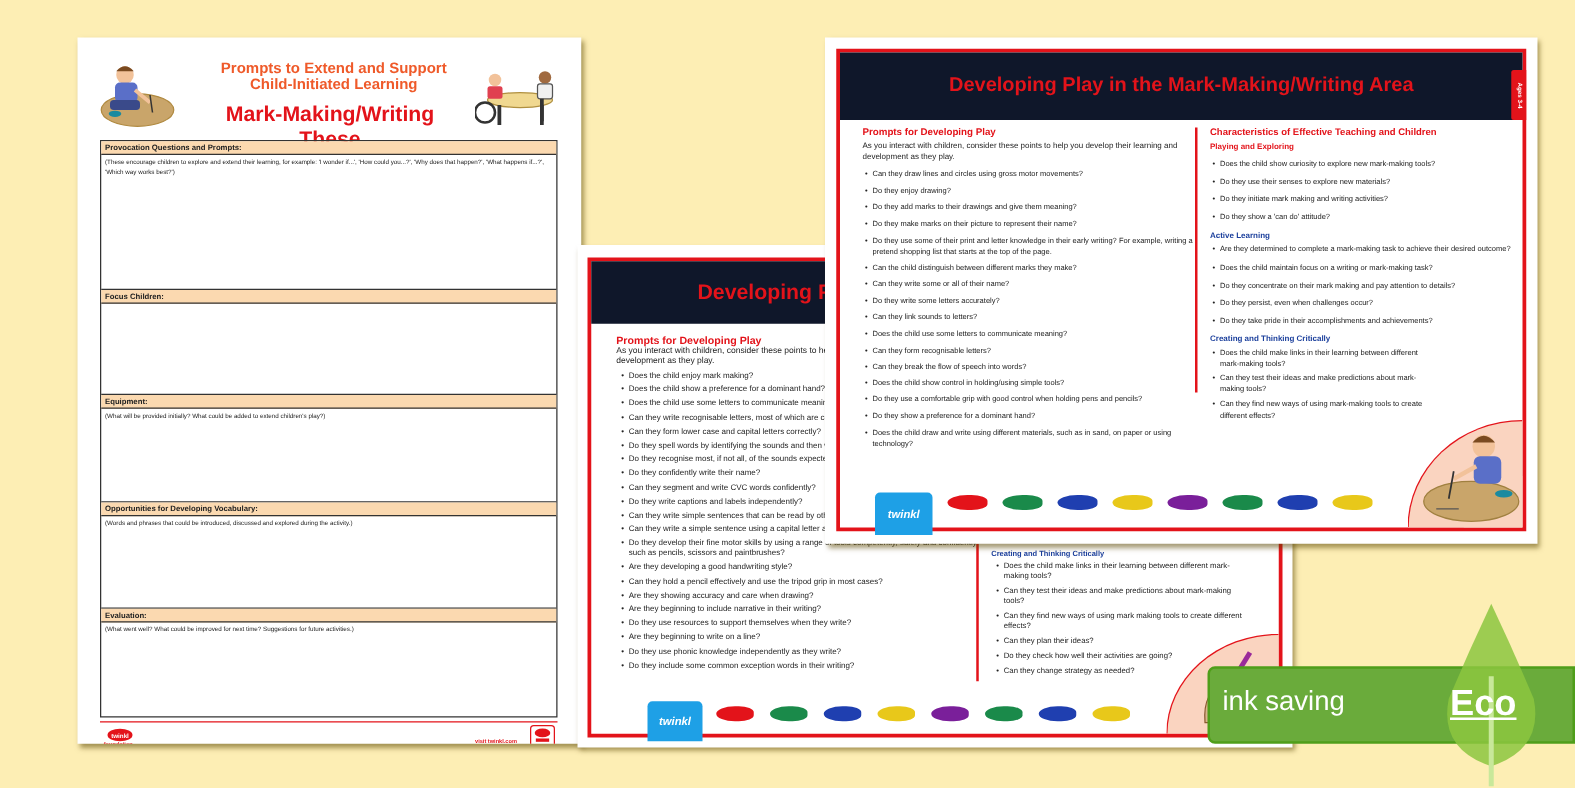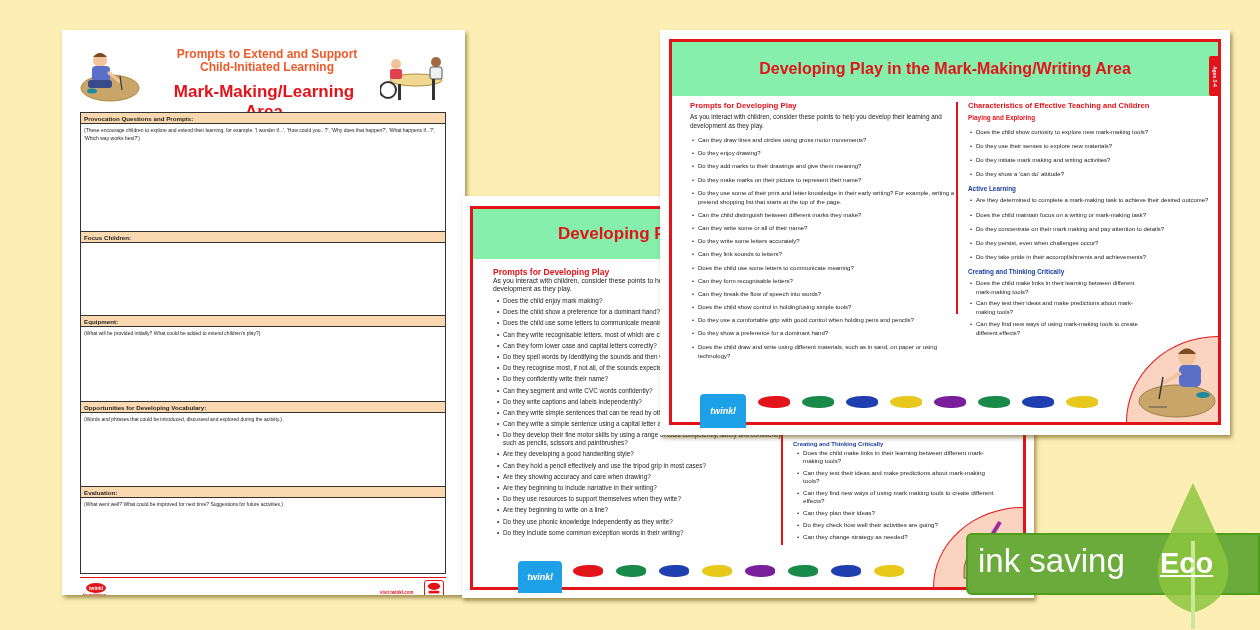--- a/index.html
+++ b/index.html
@@ -42,21 +42,21 @@
   .left-footer-line { position: absolute; left: 18px; top: 547px; width: 366px; height: 1px; background: #e3131a; }
   .twinkl-found { position: absolute; left: 20px; top: 552px; width: 34px; height: 16px; }
   .visit-link { position: absolute; left: 318px; top: 560px; font-size: 4.5px; color: #e3131a; font-weight: bold; }
   .twinkl-sq { position: absolute; left: 362px; top: 550px; width: 20px; height: 18px; border:1px solid #e3131a; border-radius:3px; }
 
   
   .card-inner {
     position: absolute; border: 3px solid #e3131a; background: #fff;
   }
   .card-title-band {
-    position: absolute; left: 0; top: 0; right: 0; background: #86efac;
+    position: absolute; left: 0; top: 0; right: 0; background: #0f172a;
     color: #e3131a; font-weight: bold; text-align: center;
   }
   .col-heading { color: #e3131a; font-weight: bold; }
   .sub-heading { font-weight: bold; }
   .intro { color: #222; }
   ul.bullets { list-style: none; }
   ul.bullets li { position: relative; color: #222; }
   ul.bullets li::before { content: "•"; position: absolute; left: -6px; }
   .col-divider { position: absolute; width: 1.5px; background: #e3131a; }
   .twinkl-badge {
@@ -106,41 +106,41 @@
   #front-card .col-right .sub-heading.ct { color: #1b3f9c; }
   #front-card .col-right ul.bullets li { font-size: 6px; line-height: 14px; }
   #front-card .col-right ul.bullets li.two-line { line-height: 9px; margin: 2.5px 0; }
 
   
   #eco-badge { position: absolute; left: 966px; top: 533px; width: 294px; height: 62px; }
   .eco-bar {
     position: absolute; left: 0; top: 0; width: 294px; height: 62px;
     background: #6aab3b; border: 2px solid #4f9e1a; border-radius: 6px 0 0 6px;
   }
-  .eco-text { position: absolute; left: 12px; top: 8px; color: #fff; font-size: 33px; line-height: 40px; }
+  .eco-text { position: absolute; left: 12px; top: 8px; color: #fff; font-size: 22px; line-height: 40px; }
   .eco-leaf { position: absolute; left: 1153px; top: 481px; width: 80px; height: 150px; }
   .eco-word { position: absolute; left: 1160px; top: 547px; color: #fff; font-weight: bold; font-size: 29px; text-decoration: underline; }
 </style>
 </head>
 <body>
 
 <div class="sheet" id="left-sheet">
   <div class="header">
     <svg class="illus-boy-left" viewBox="0 0 64 54">
       <ellipse cx="32" cy="40" rx="29" ry="13" fill="#c9a56a" stroke="#b08a40"></ellipse>
       <circle cx="22" cy="12" r="7" fill="#f2c29a"></circle>
       <path d="M15 9 Q22 1 29 9 Z" fill="#7a4a20"></path>
       <rect x="14" y="18" width="18" height="16" rx="4" fill="#5a6fc8"></rect>
       <rect x="10" y="32" width="24" height="8" rx="3" fill="#3a4a8a"></rect>
       <path d="M30 24 L42 34" stroke="#f2c29a" stroke-width="3"></path>
       <path d="M42 28 L44 42" stroke="#333" stroke-width="1.2"></path>
       <ellipse cx="14" cy="43" rx="5" ry="2.5" fill="#1a8aa0"></ellipse>
     </svg>
     <div class="subtitle">Prompts to Extend and Support Child-Initiated Learning</div>
-    <div class="title">Mark-Making/Learning Area</div>
+    <div class="title">Mark-Making/Writing These</div>
     <svg class="illus-table" viewBox="0 0 68 50">
       <ellipse cx="36" cy="28" rx="26" ry="6" fill="#f0d890" stroke="#b09040"></ellipse>
       <rect x="18" y="32" width="3" height="16" fill="#333"></rect>
       <rect x="52" y="32" width="3" height="16" fill="#333"></rect>
       <circle cx="16" cy="12" r="5" fill="#f2c29a"></circle>
       <rect x="10" y="17" width="12" height="10" rx="2" fill="#e04050"></rect>
       <circle cx="8" cy="38" r="8" fill="none" stroke="#333" stroke-width="2"></circle>
       <circle cx="56" cy="10" r="5" fill="#a06a40"></circle>
       <rect x="50" y="15" width="12" height="12" rx="2" fill="#f0f0f0" stroke="#555"></rect>
       <rect x="52" y="27" width="3" height="18" fill="#333"></rect>

